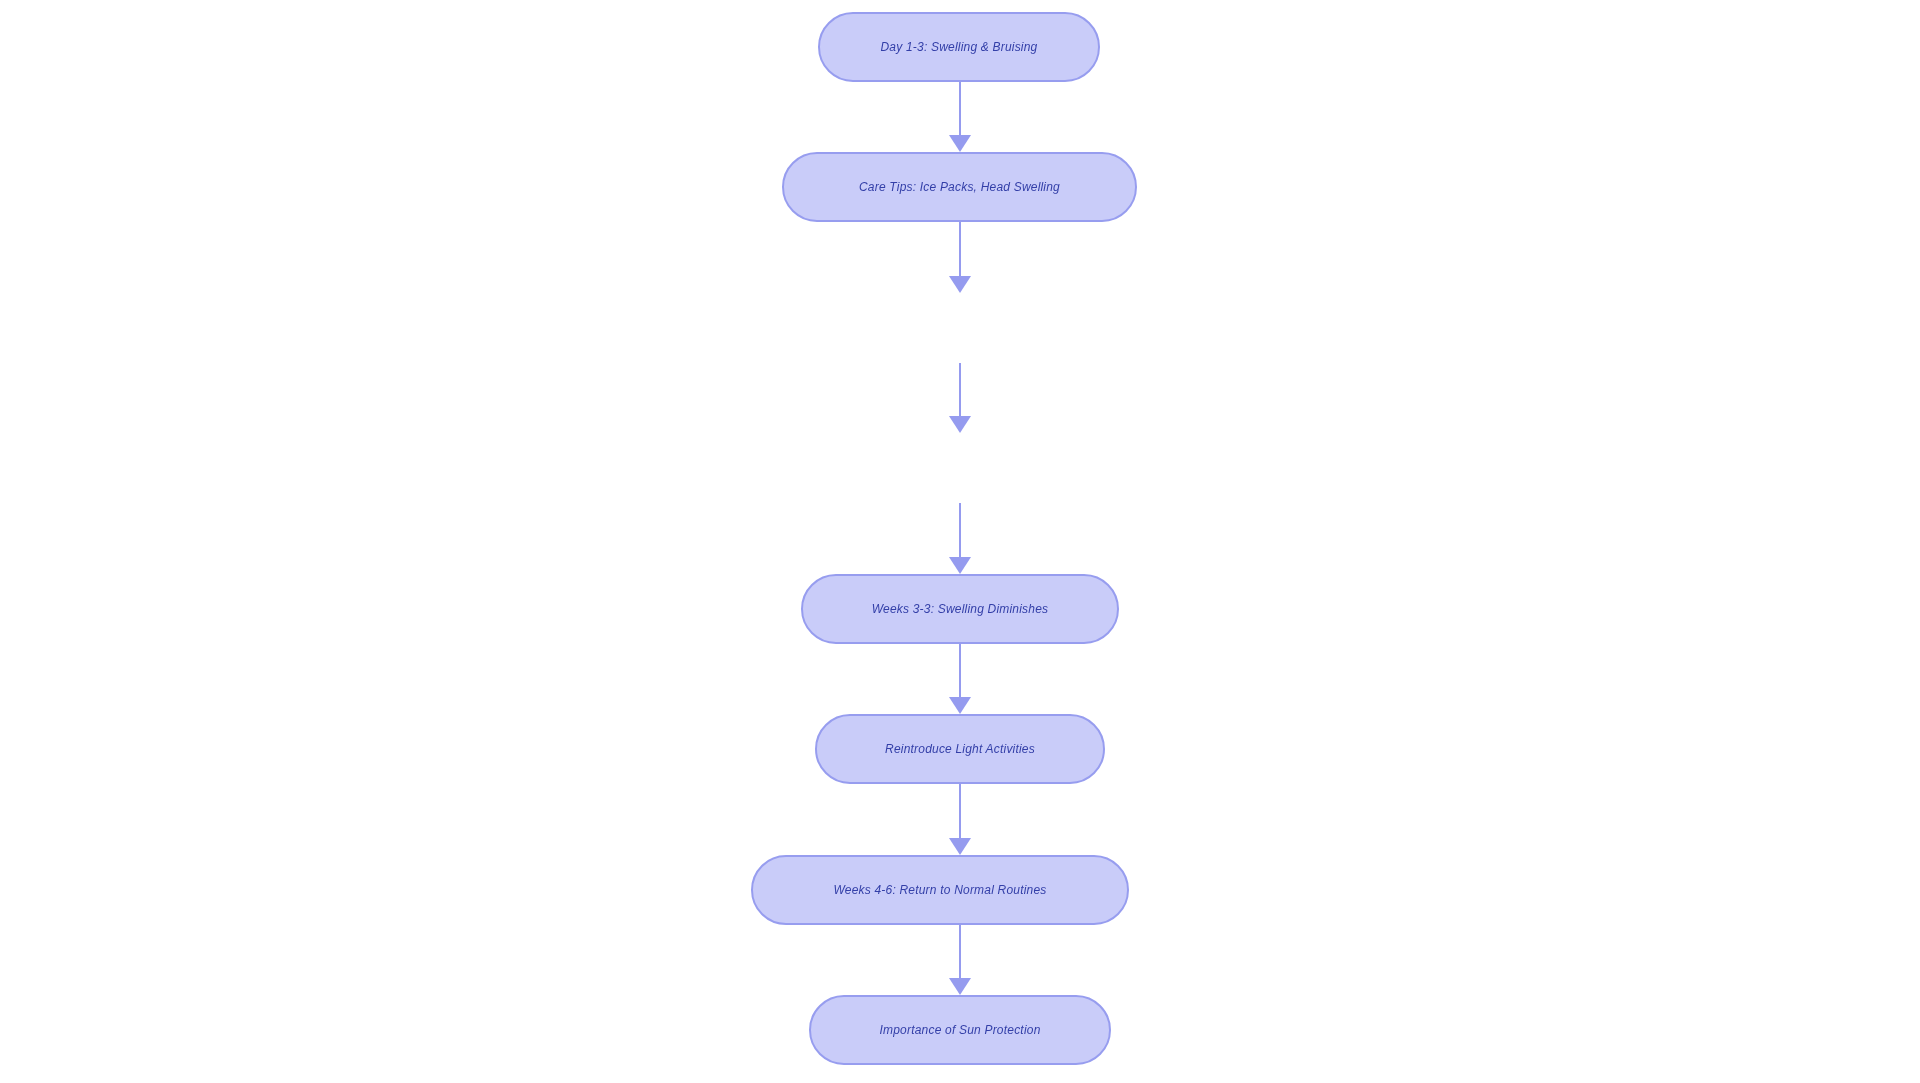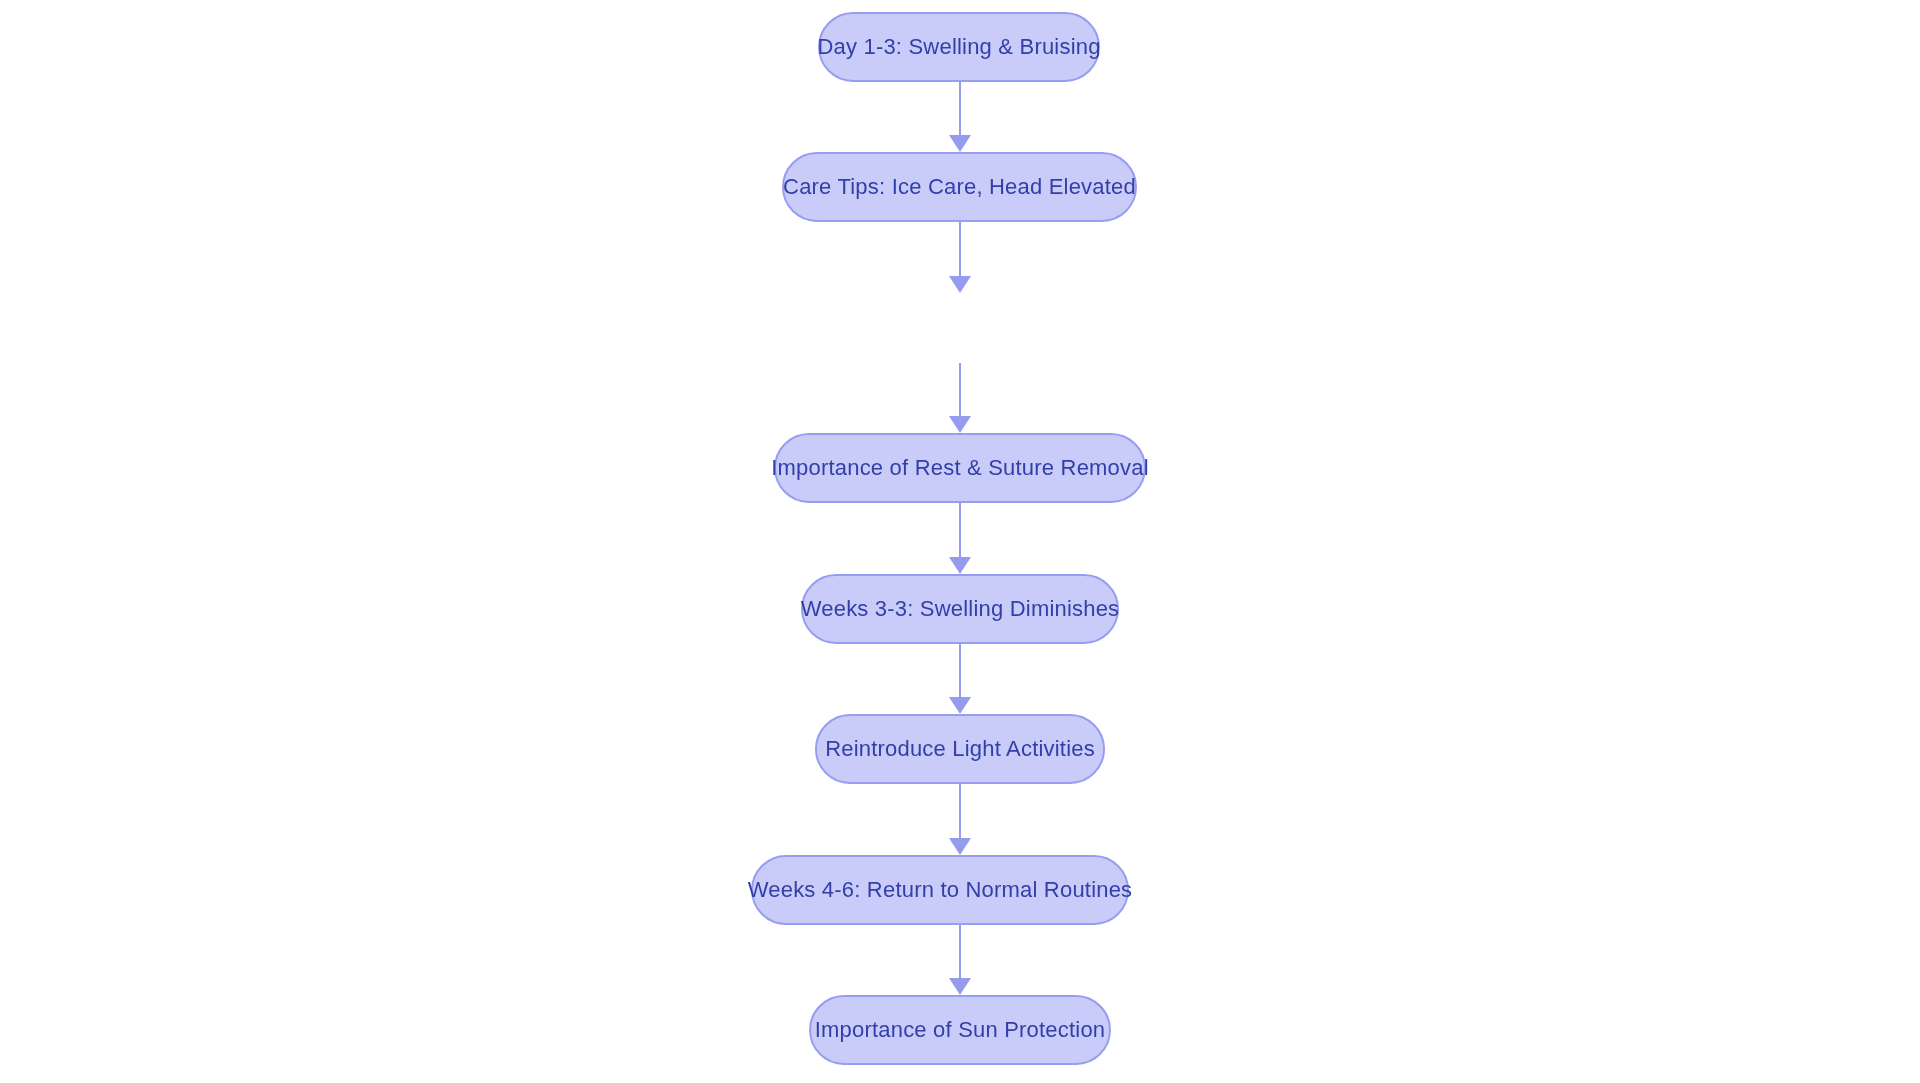--- a/index.html
+++ b/index.html
@@ -29,25 +29,26 @@
     border: 2px solid var(--node-border);
     background: var(--node-fill);
     border-radius: 35px;
     display: flex;
     align-items: center;
     justify-content: center;
     padding: 0 18px;
   }
   .flow-node .label {
     color: var(--node-text);
-    font-size: 22px;
+    font-size: 12px;
     font-weight: 400;
     letter-spacing: 0.2px;
     white-space: nowrap;
     text-align: right;
+    font-style: italic;
   }
   .flow-arrow {
     position: absolute;
     width: 24px;
     display: flex;
     flex-direction: column;
     align-items: center;
   }
   .flow-arrow .shaft {
     width: 2.5px;
@@ -87,37 +88,34 @@
   <div class="flow-node n0">
     <span class="label">Day 1-3: Swelling &amp; Bruising</span>
   </div>
 
   <div class="flow-arrow a0">
     <span class="shaft"></span>
     <span class="head"></span>
   </div>
 
   <div class="flow-node n1">
-    <span class="label">Care Tips: Ice Care, Head Elevated</span>
+    <span class="label">Care Tips: Ice Packs, Head Swelling</span>
   </div>
 
   <div class="flow-arrow a1">
     <span class="shaft"></span>
     <span class="head"></span>
   </div>
 
 
   <div class="flow-arrow a2">
     <span class="shaft"></span>
     <span class="head"></span>
   </div>
 
-  <div class="flow-node n3">
-    <span class="label">Importance of Rest &amp; Suture Removal</span>
-  </div>
 
   <div class="flow-arrow a3">
     <span class="shaft"></span>
     <span class="head"></span>
   </div>
 
   <div class="flow-node n4">
     <span class="label">Weeks 3-3: Swelling Diminishes</span>
   </div>
 

